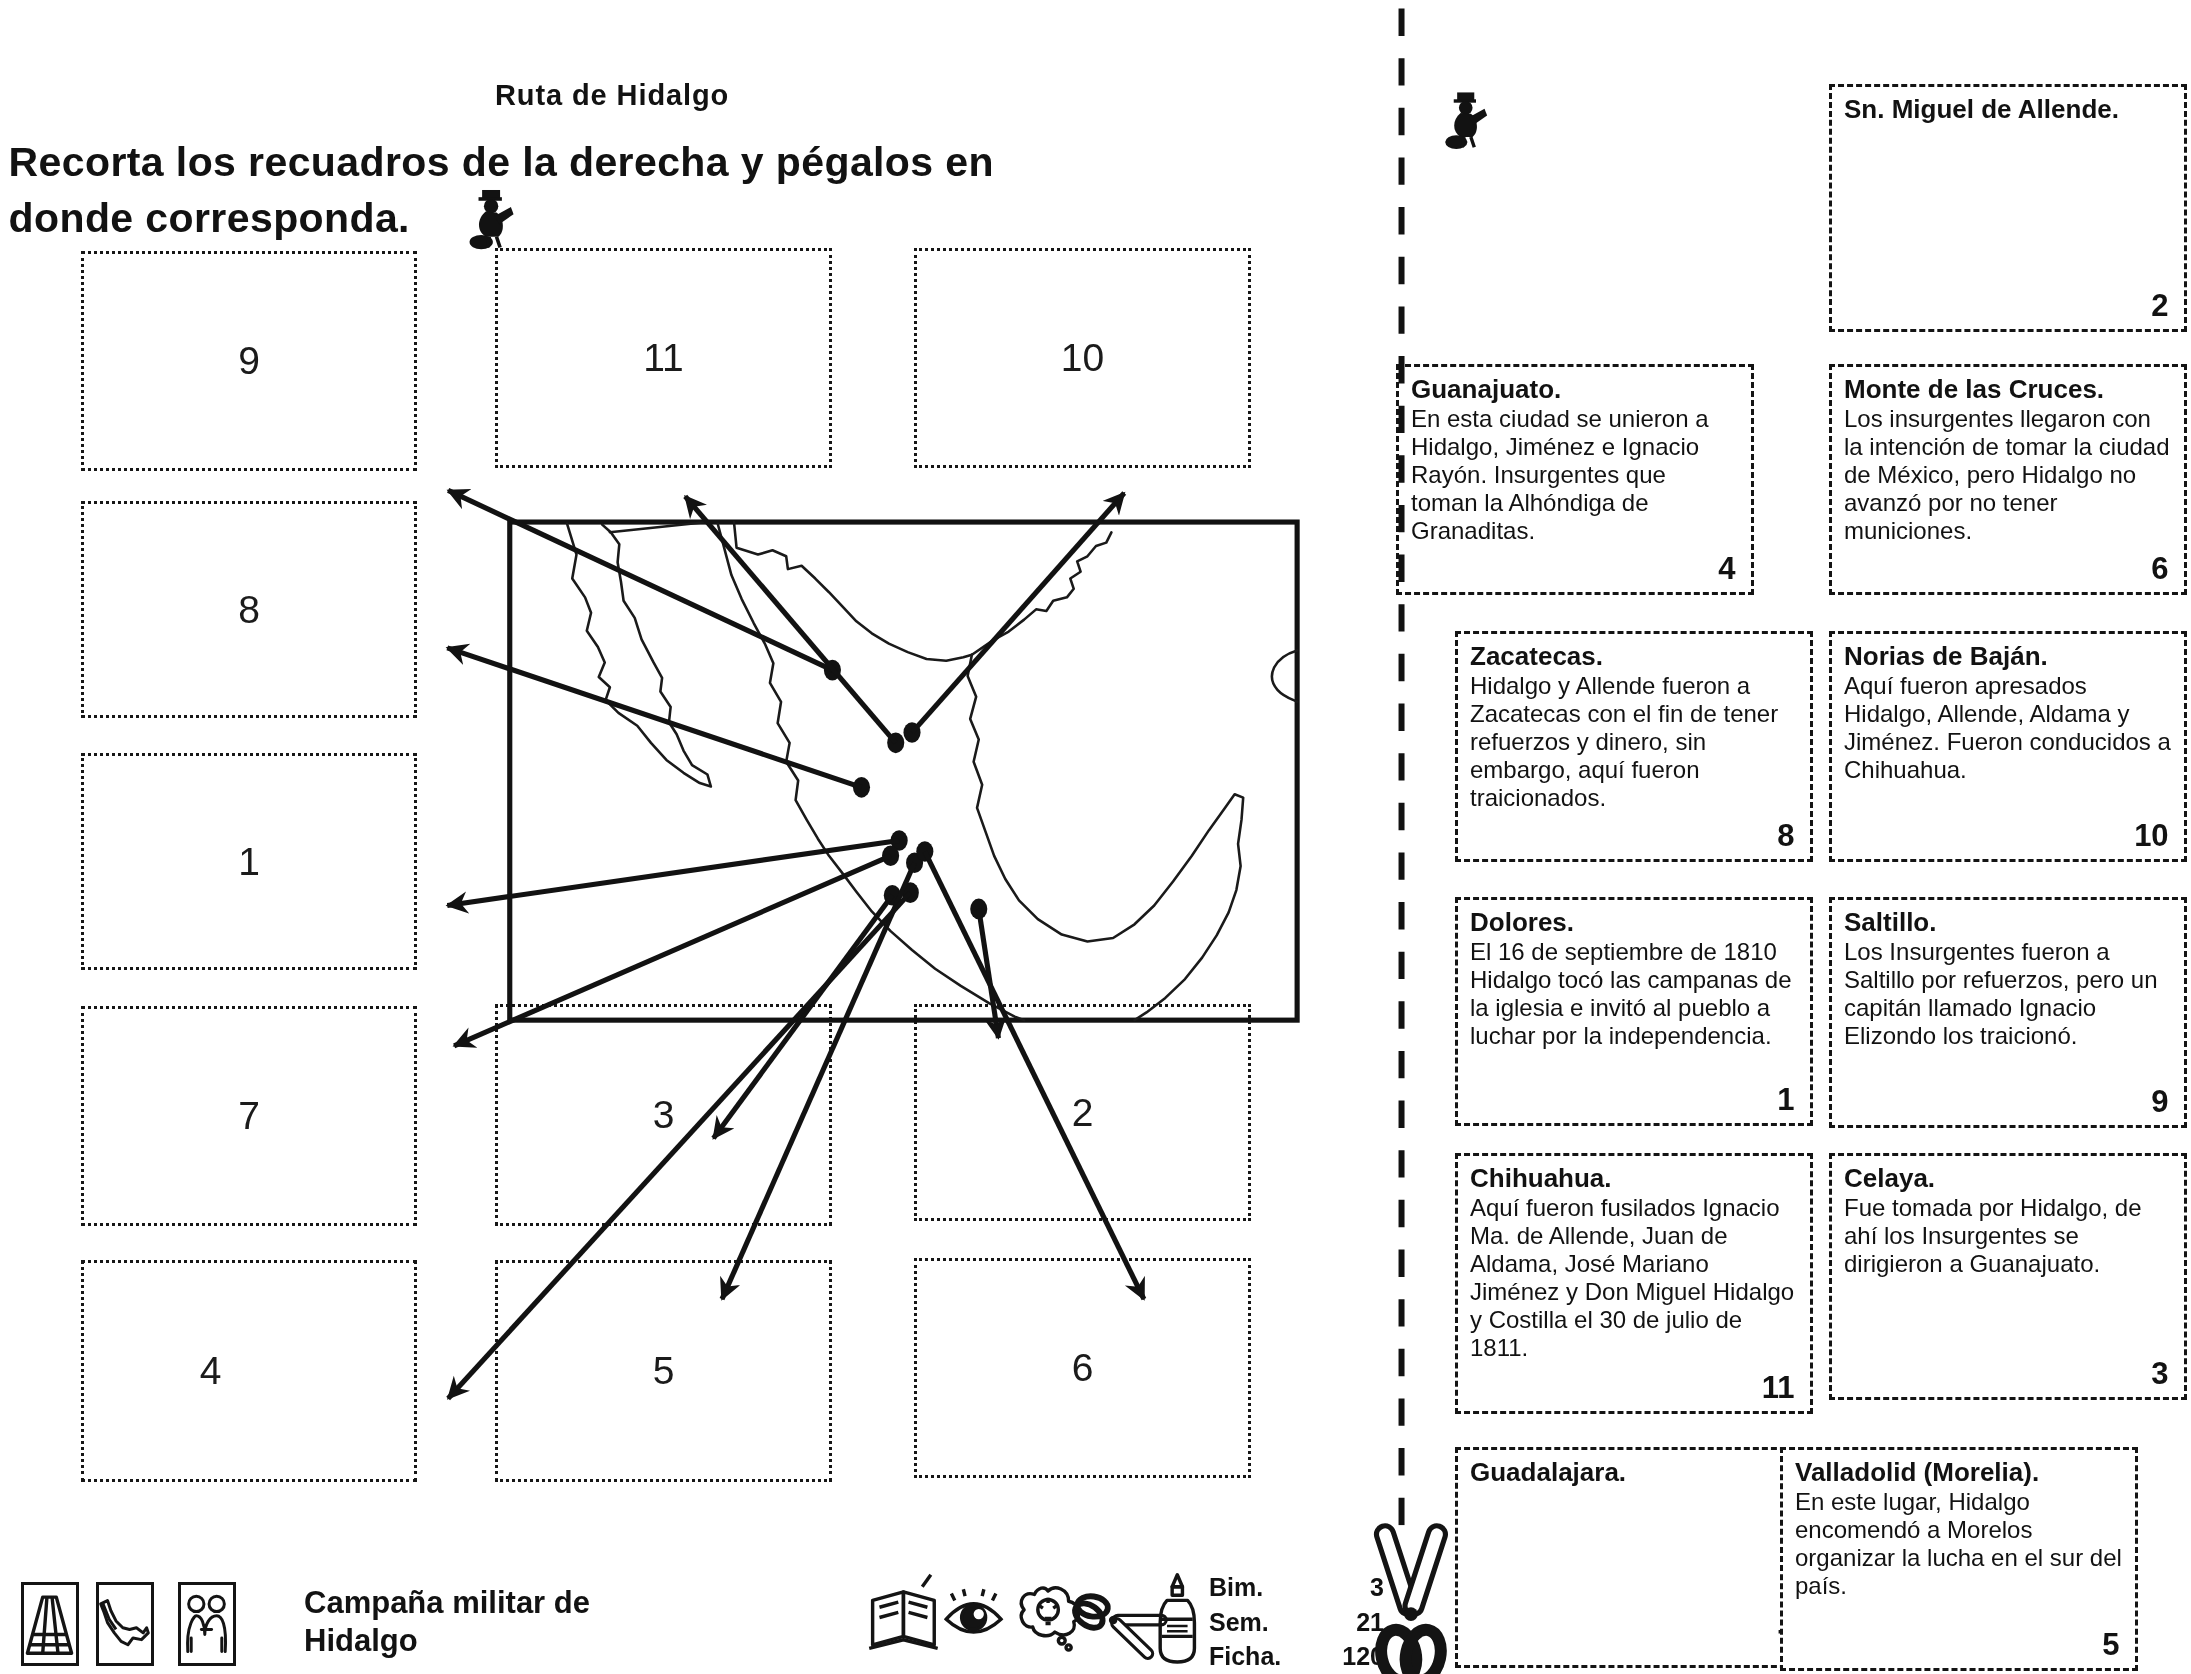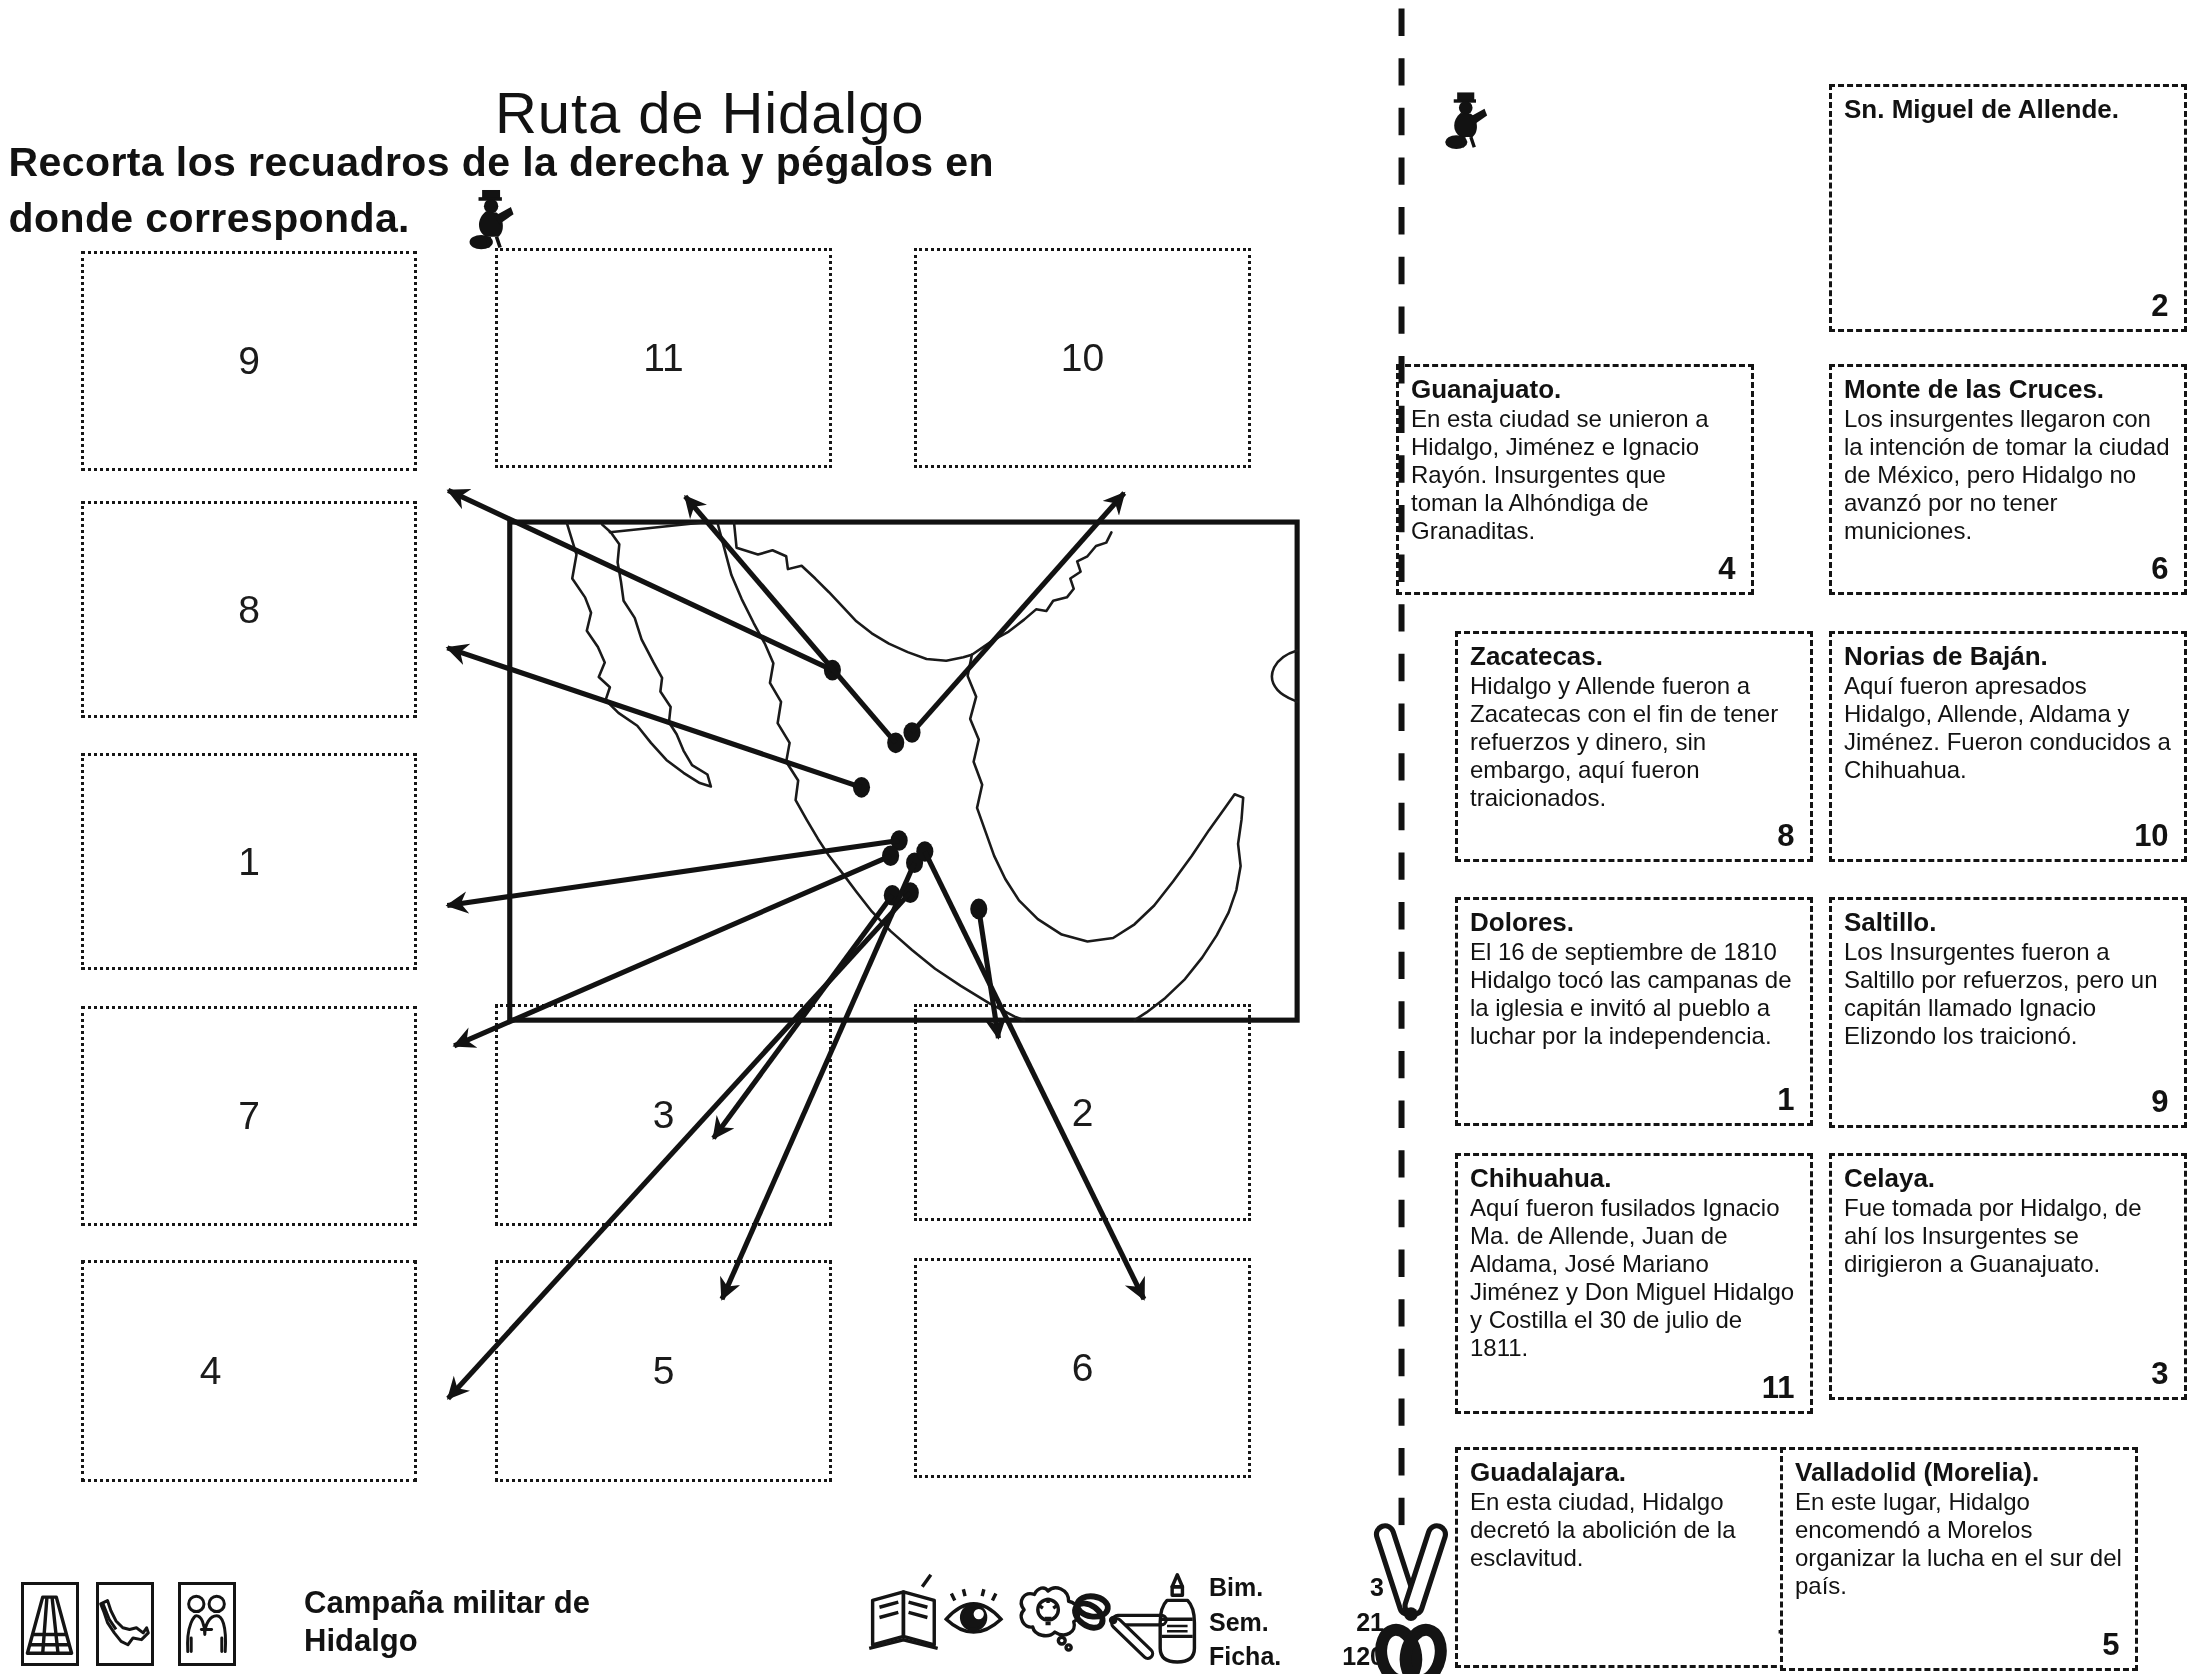--- a/index.html
+++ b/index.html
@@ -1,21 +1,21 @@
 <!DOCTYPE html>
 <html style="font-size:13.7px"><head>
 <meta charset="utf-8">
 <style>
   html,body{margin:0;padding:0;}
   body{
     width:2192px;height:1674px;position:relative;background:#ffffff;
     font-family:"Liberation Sans", sans-serif;color:#121212;overflow:hidden;
   }
   .abs{position:absolute;}
-  .page-title{font-size:58px;font-weight:normal;letter-spacing:0.9px;}
+  .page-title{font-size:29px;font-weight:bold;letter-spacing:0.9px;}
   .instr{font-size:41px;font-weight:600;letter-spacing:0.4px;white-space:nowrap;}
   .drop-box{
     position:absolute;border:3.4px dotted #161616;background:#ffffff00;
     display:flex;align-items:center;justify-content:center;
   }
   .drop-box .num{font-size:39px;color:#1b1b1b;}
   .card{
     position:absolute;border:3.4px dashed #141414;padding:6.8px 12px 8.6px 12px;
     box-sizing:border-box;background:#ffffff;
   }
@@ -108,21 +108,20 @@
   <div class="card-body">Aquí fueron fusilados Ignacio Ma. de Allende, Juan de Aldama, José Mariano Jiménez y Don Miguel Hidalgo y Costilla el 30 de julio de 1811.</div>
   <div class="card-num">11</div>
 </div>
 <div class="card" style="left:1829px;top:1153px;width:358px;height:247px;">
   <div class="card-title">Celaya.</div>
   <div class="card-body">Fue tomada por Hidalgo, de ahí los Insurgentes se dirigieron a Guanajuato.</div>
   <div class="card-num">3</div>
 </div>
 <div class="card" style="left:1455px;top:1447px;width:358px;height:221px;">
   <div class="card-title">Guadalajara.</div>
-  <div class="card-body">En esta ciudad, Hidalgo decretó la abolición de la esclavitud.</div>
   <div class="card-num">7</div>
 </div>
 <div class="card" style="left:1780px;top:1447px;width:358px;height:224px;">
   <div class="card-title">Valladolid (Morelia).</div>
   <div class="card-body">En este lugar, Hidalgo encomendó a Morelos organizar la lucha en el sur del país.</div>
   <div class="card-num">5</div>
 </div>
 
 <div class="abs lesson-title" style="left:272px;top:1584px;margin-left:32px;">
   <div>Campaña militar de</div>

